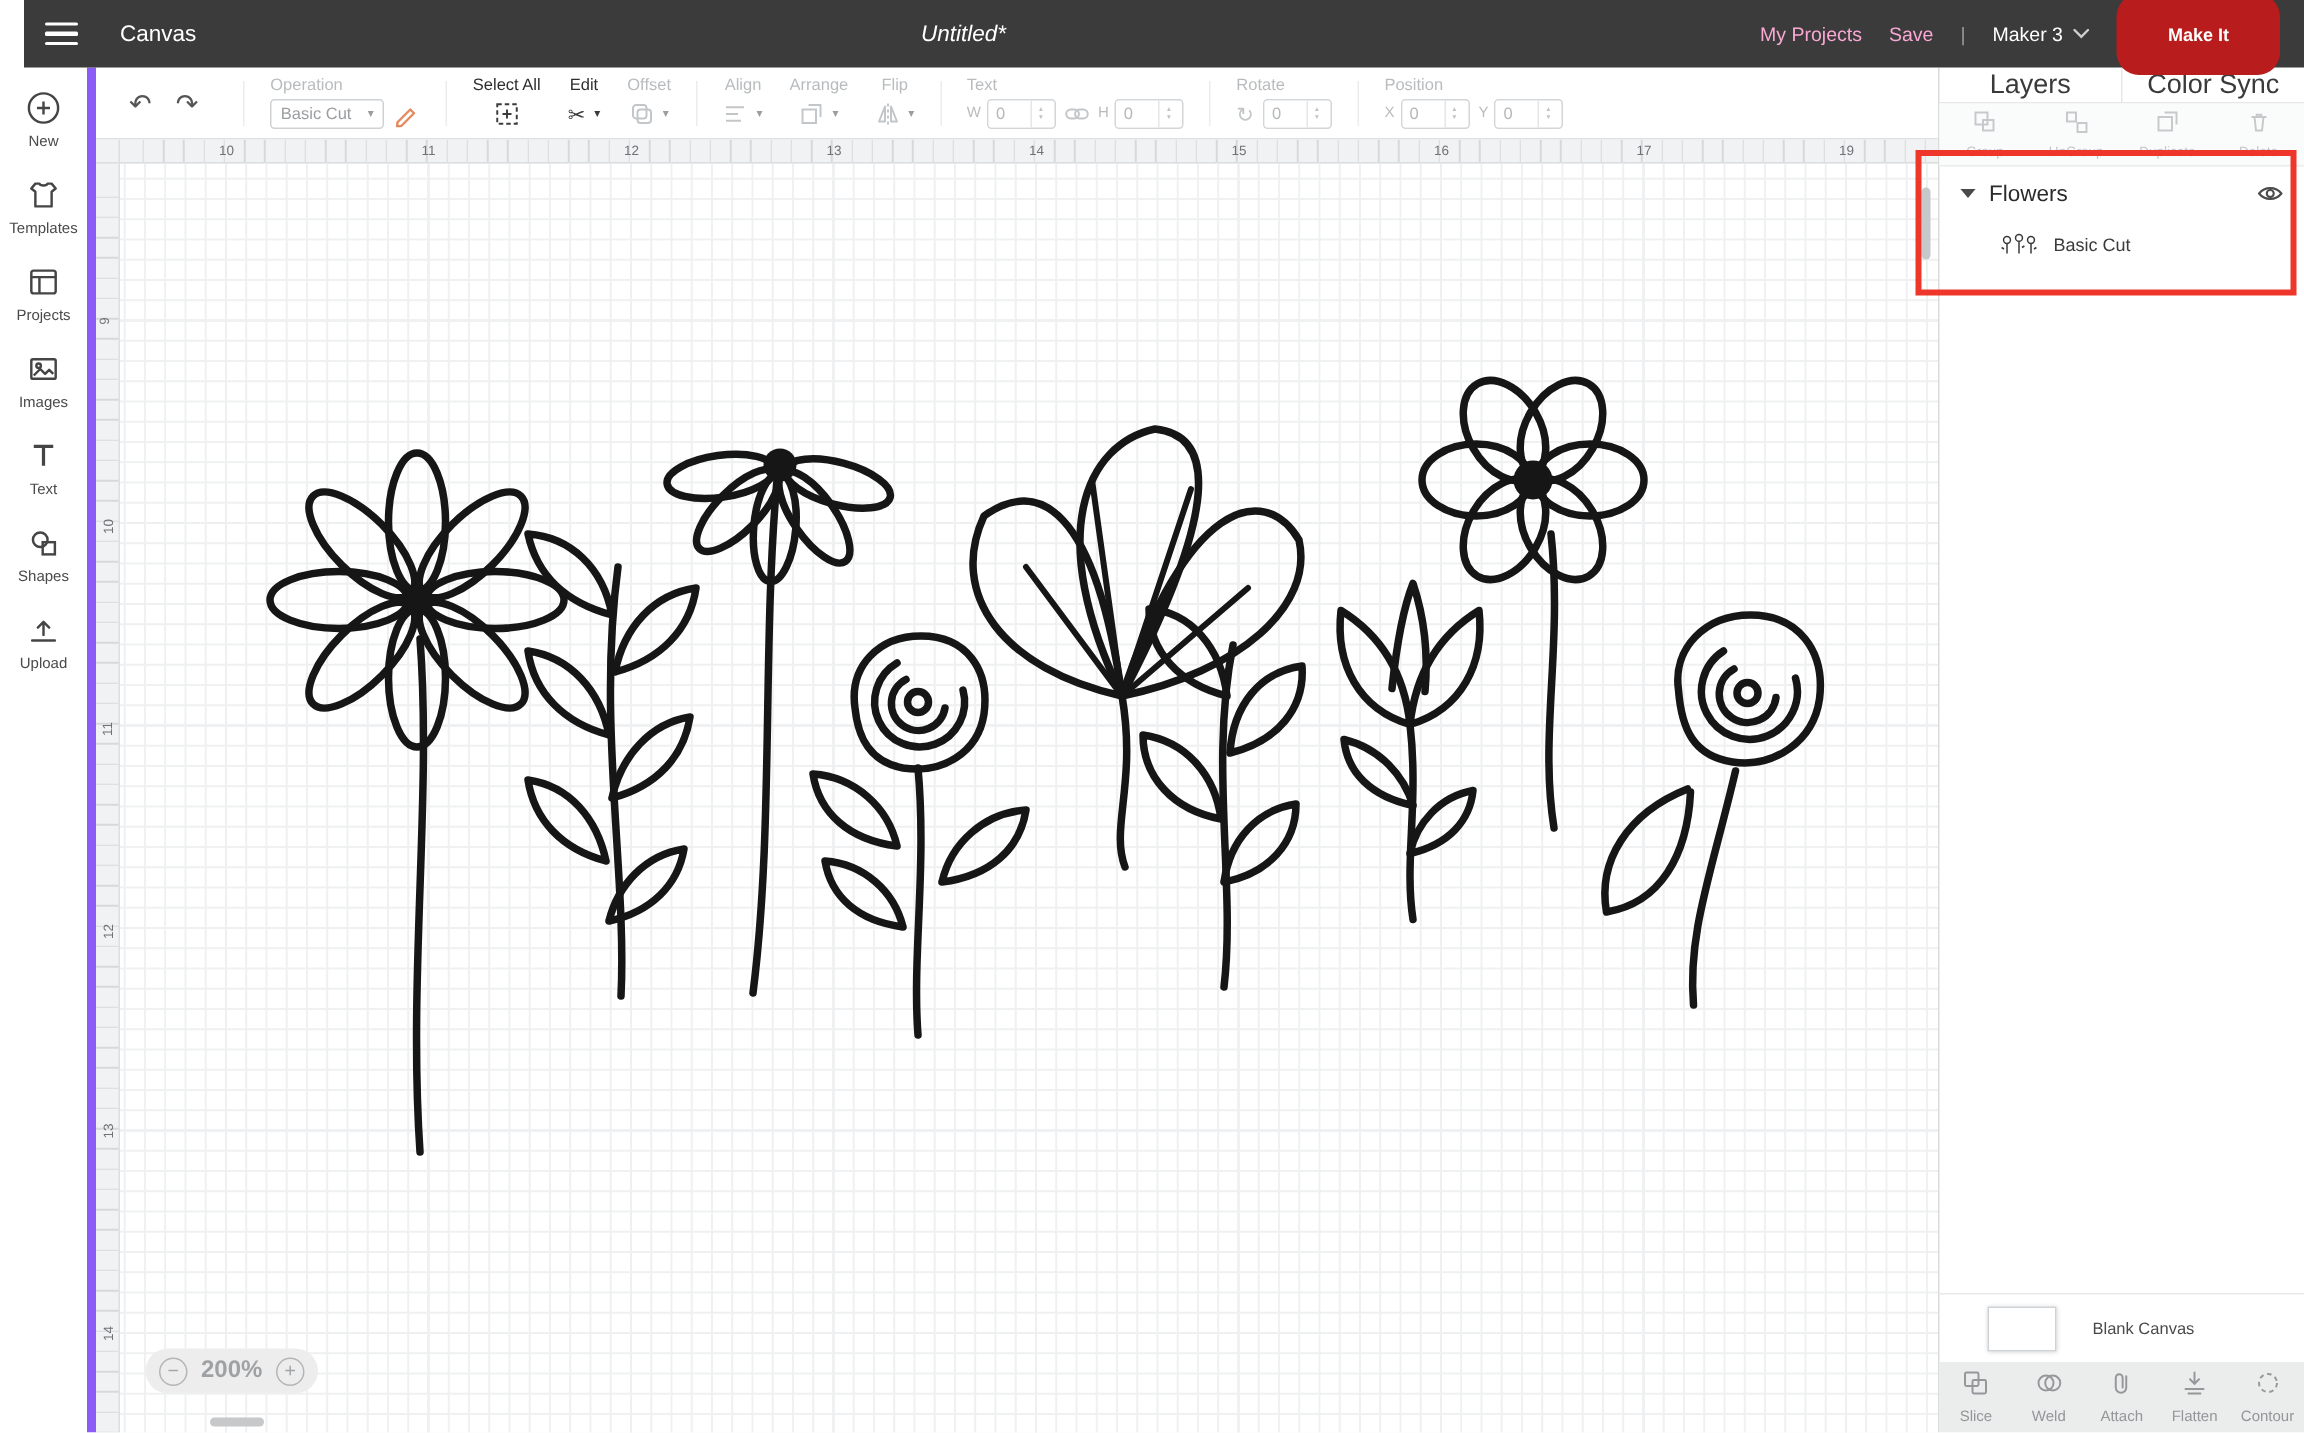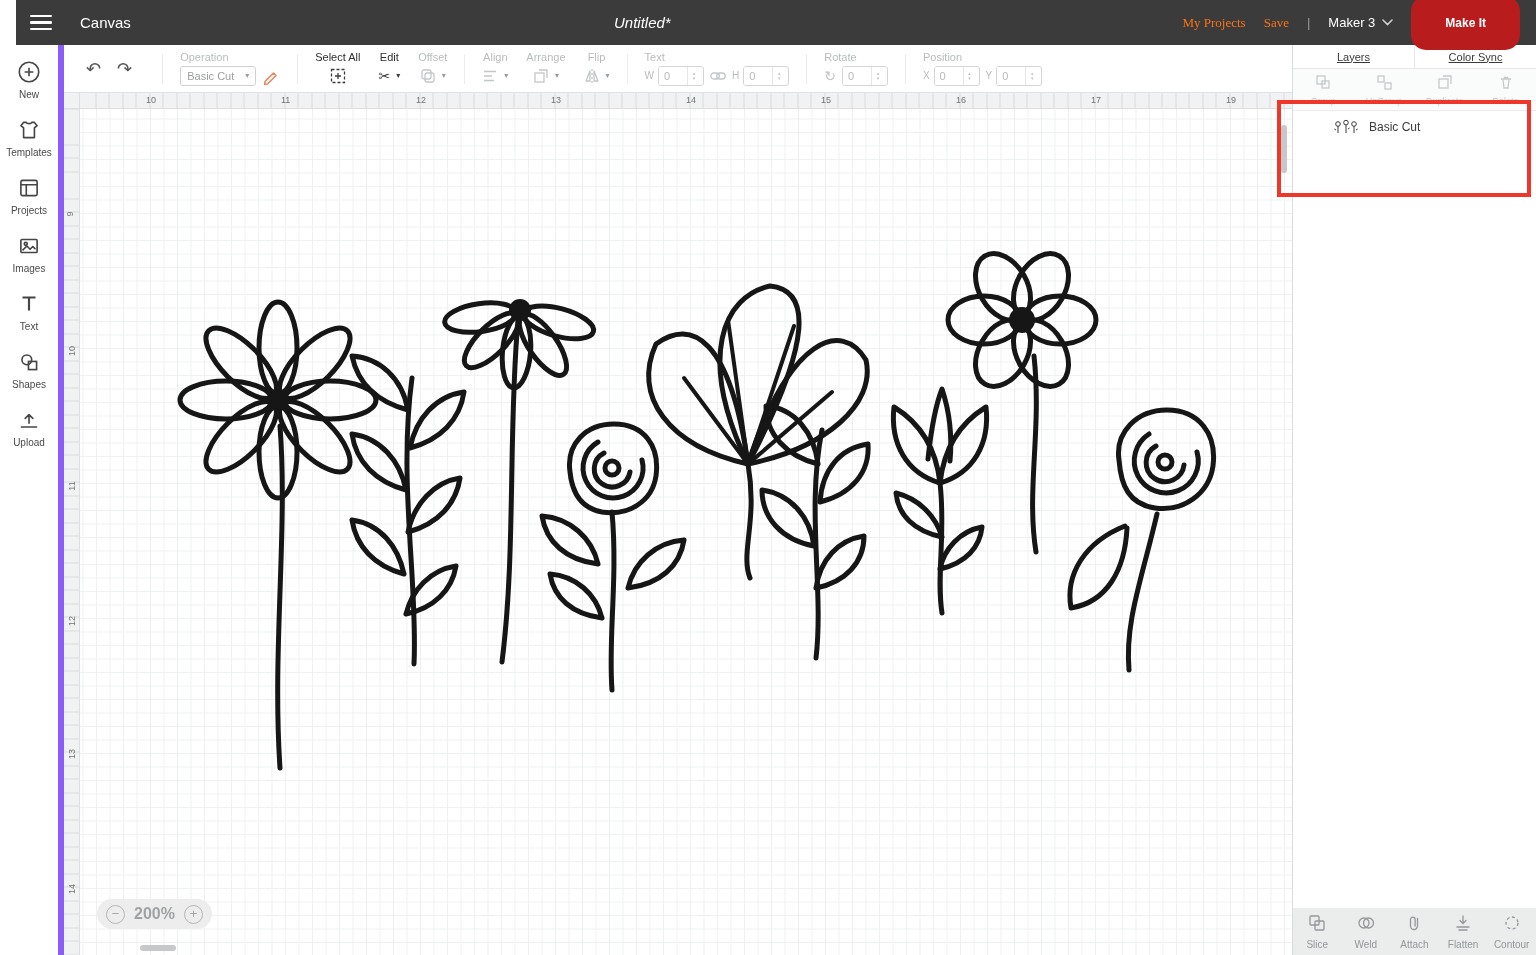--- a/index.html
+++ b/index.html
@@ -5,21 +5,21 @@
   * { margin:0; padding:0; box-sizing:border-box; }
   html,body { width:1536px; height:955px; overflow:hidden; font-family:"Liberation Sans",sans-serif; background:#fff; position:relative; }
 
   
   .topbar { position:absolute; top:0; left:16px; right:0; height:45px; background:#3b3b3b; color:#fff; display:flex; align-items:center; z-index:30; }
   .hamburger { width:34px; height:24px; margin-left:14px; display:flex; flex-direction:column; justify-content:center; gap:4px; cursor:pointer; }
   .hamburger i { display:block; width:22px; height:2.5px; background:#fff; border-radius:1px; }
   .tb-canvas-label { margin-left:16px; font-size:15px; }
   .tb-title { position:absolute; left:598px; font-size:15px; color:#fff;font-style:italic; }
   .tb-right { margin-left:auto; display:flex; align-items:center; gap:18px; padding-right:16px; font-size:13px; }
-  .tb-link { color:#f97316; cursor:pointer;font-family:Liberation Serif, serif; }
+  .tb-link { color:#f9a8d4; cursor:pointer; }
   .tb-div { color:#9a9a9a; }
   .machine { display:flex; align-items:center; gap:7px; cursor:pointer; }
   .chev svg { display:block; }
   .make-it { background:#b91c1c; color:#fff; font-size:12px; font-weight:bold; border:none; border-radius:15px; padding:20px 34px; cursor:pointer; }
 
   
   .sidebar { position:absolute; left:0; top:45px; bottom:0; width:64px; background:#fff; border-right:6px solid #8b5cf6; z-index:20; display:flex; flex-direction:column; align-items:center; padding-top:14px; gap:17px; }
   .side-item { display:flex; flex-direction:column; align-items:center; gap:4px; cursor:pointer; width:100%; }
   .side-item svg { display:block; }
   .side-label { font-size:10px; color:#4a4a4a; }
@@ -68,21 +68,21 @@
   .artwork { position:absolute; left:16px; top:16px; width:1212px; height:846px; }
   .zoom-pill { position:absolute; left:33px; top:806px; height:30px; border-radius:15px; background:#ededee; display:flex; align-items:center; gap:9px; padding:0 9px; z-index:4; }
   .zoom-btn { width:19px; height:19px; border-radius:50%; border:1.5px solid #b3b6b8; color:#a2a5a7; font-size:13px; line-height:16px; text-align:center; cursor:pointer; }
   .zoom-val { font-size:16px; font-weight:bold; color:#9fa2a4; }
   .hscroll { position:absolute; left:76px; top:852px; width:36px; height:6px; border-radius:3px; background:#c6c8ca; z-index:4; }
   .vscroll { position:absolute; left:1217px; top:32px; width:6px; height:48px; border-radius:3px; background:#c6c8ca; z-index:4; }
 
   
   .panel { position:absolute; left:1292px; top:45px; width:244px; bottom:0; background:#fff; border-left:1px solid #d9dbdc; z-index:20; }
   .panel-tabs { display:flex; height:24px; border-bottom:1px solid #e6e7e8; }
-  .panel-tab { flex:1; display:flex; align-items:center; justify-content:center; font-size:11px; color:#3a3a3a; cursor:pointer;text-decoration:underline; }
+  .panel-tab { flex:1; display:flex; align-items:center; justify-content:center; font-size:18px; color:#3a3a3a; cursor:pointer; }
   .panel-tab:first-child { border-right:1px solid #e6e7e8; }
   .panel-actions { display:flex; height:42px; background:#fafbfb; border-bottom:1px solid #ececec; }
   .panel-action { flex:1; display:flex; flex-direction:column; align-items:center; justify-content:center; gap:2px; cursor:pointer; }
   .panel-action .lbl { font-size:9px; color:#c3c6c8; }
   .group-row { height:36px; display:flex; align-items:center; padding:0 14px; cursor:pointer; }
   .disclosure { width:0; height:0; border-left:5px solid transparent; border-right:5px solid transparent; border-top:6px solid #4a4a4a; }
   .group-name { font-size:15px; color:#2b2b2b; margin-left:9px; }
   .eye { margin-left:auto; cursor:pointer; display:flex; }
   .layer-row { height:32px; display:flex; align-items:center; padding-left:40px; gap:10px; cursor:pointer; }
   .layer-thumb { display:block; }
@@ -514,31 +514,45 @@
       <span class="lbl">Duplicate</span>
     </div>
     <div class="panel-action">
       <span><svg width="16" height="16" viewBox="0 0 16 16" fill="none" stroke="#c6c9cb" stroke-width="1.3">
             <path d="M3 5 h10 M5 5 l1 9 h4 l1 -9 M6.5 5 V3.5 h3 V5"></path>
           </svg></span>
       <span class="lbl">Delete</span>
     </div>
   </div>
 
+  <div class="group-row">
+    <span class="disclosure"></span>
+    <span class="group-name">Flowers</span>
+    <span class="eye">
+      <svg width="17" height="12" viewBox="0 0 16 11" fill="none" stroke="#4a4a4a" stroke-width="1.3">
+          <path d="M1 5.5 C4.5 1 11.5 1 15 5.5 C11.5 10 4.5 10 1 5.5 Z"></path>
+          <circle cx="8" cy="5.5" r="2.2"></circle>
+        </svg>
+    </span>
+  </div>
   <div class="layer-row">
     <svg class="layer-thumb" width="26" height="16" viewBox="0 0 26 16" fill="none" stroke="#3a3a3a" stroke-width="1">
       <path d="M5 14 V7 M13 14 V6 M21 14 V7"></path>
       <circle cx="5" cy="5" r="2.3"></circle>
         <circle cx="13" cy="3.6" r="2.3"></circle>
         <circle cx="21" cy="5" r="2.3"></circle>
       <path d="M3 11 l-1.6 -1 M15 10 l1.6 -1 M23 11 l1.6 -1"></path>
     </svg>
     <span class="layer-name">Basic Cut</span>
   </div>
 
+  <div class="blank-row">
+    <span class="blank-swatch"></span>
+    <span class="blank-label">Blank Canvas</span>
+  </div>
 
   <div class="panel-bottom">
     <div class="pb-item">
       <span><svg width="18" height="18" viewBox="0 0 18 18" fill="none" stroke="#94989a" stroke-width="1.3">
             <rect x="2" y="2" width="9" height="9" rx="1"></rect>
             <rect x="7" y="7" width="9" height="9" rx="1"></rect>
           </svg></span>
       <span class="lbl">Slice</span>
     </div>
     <div class="pb-item">

